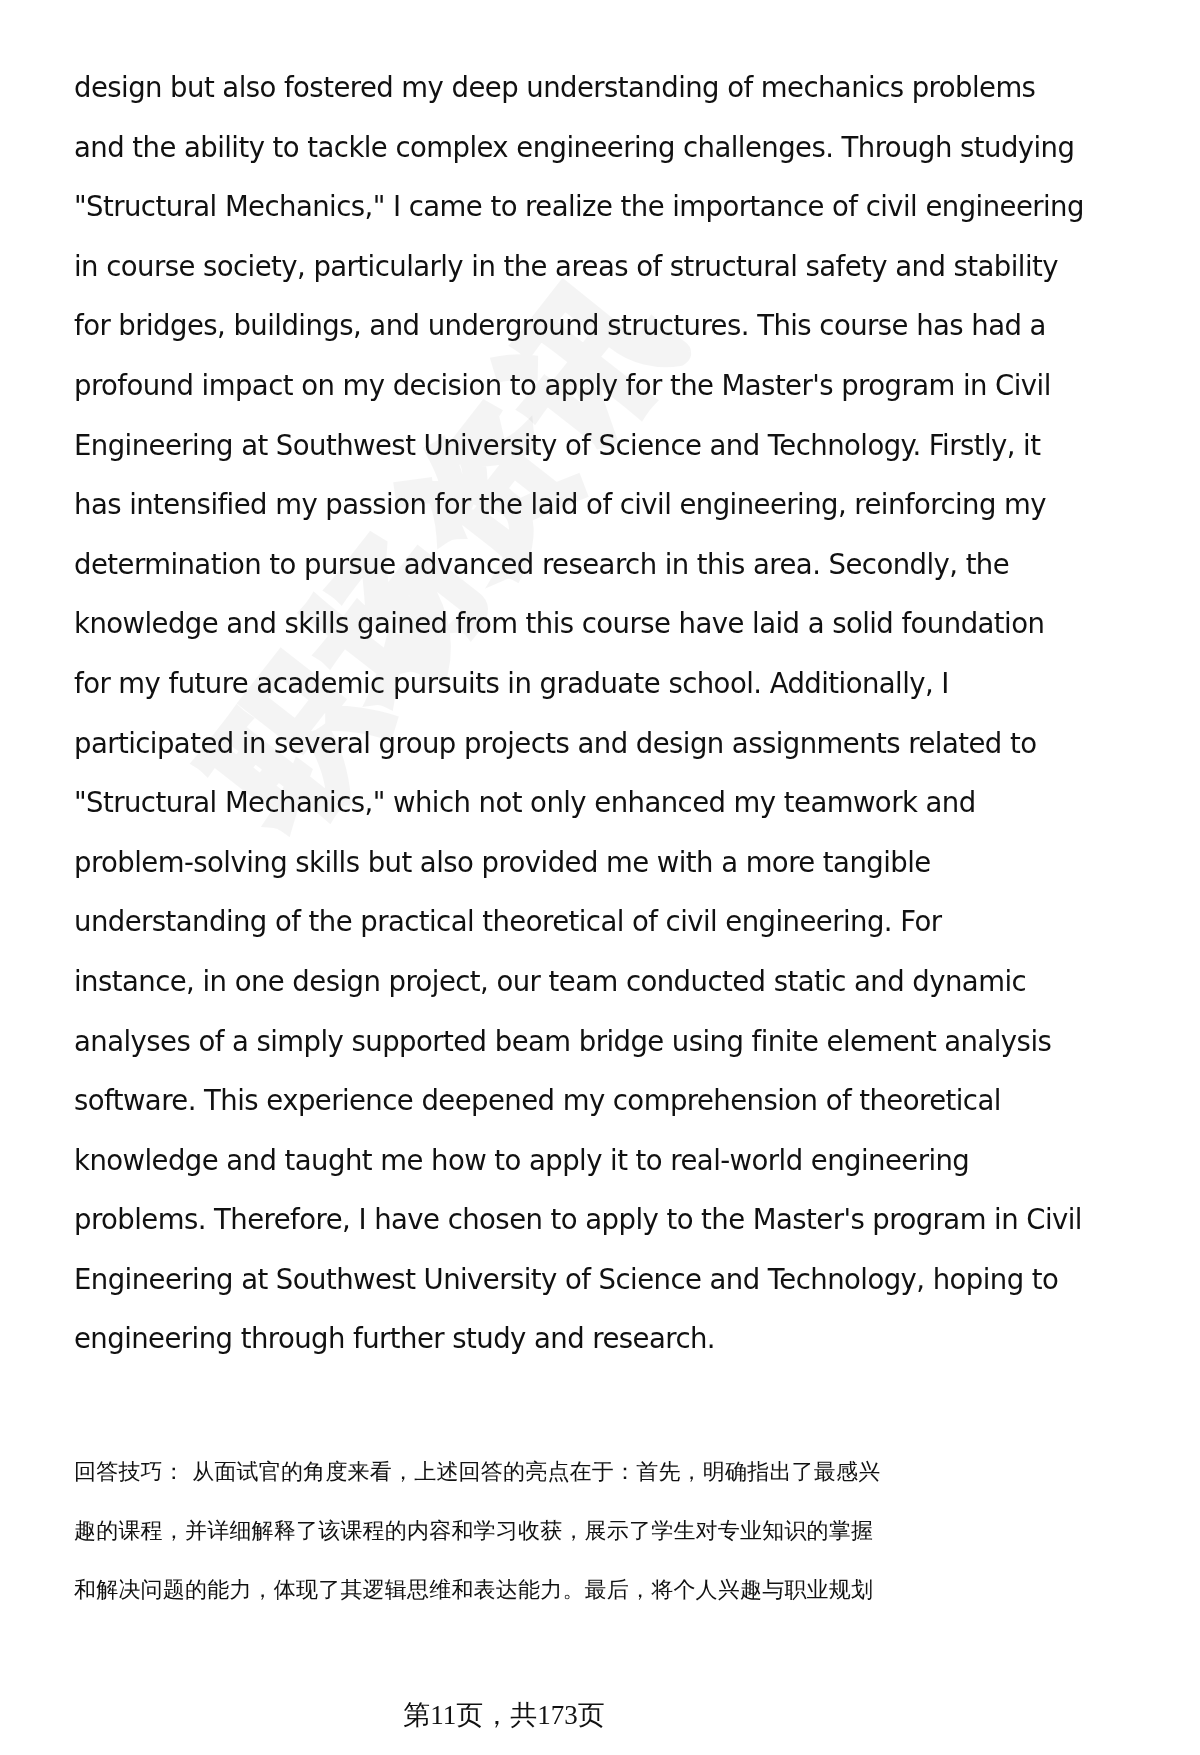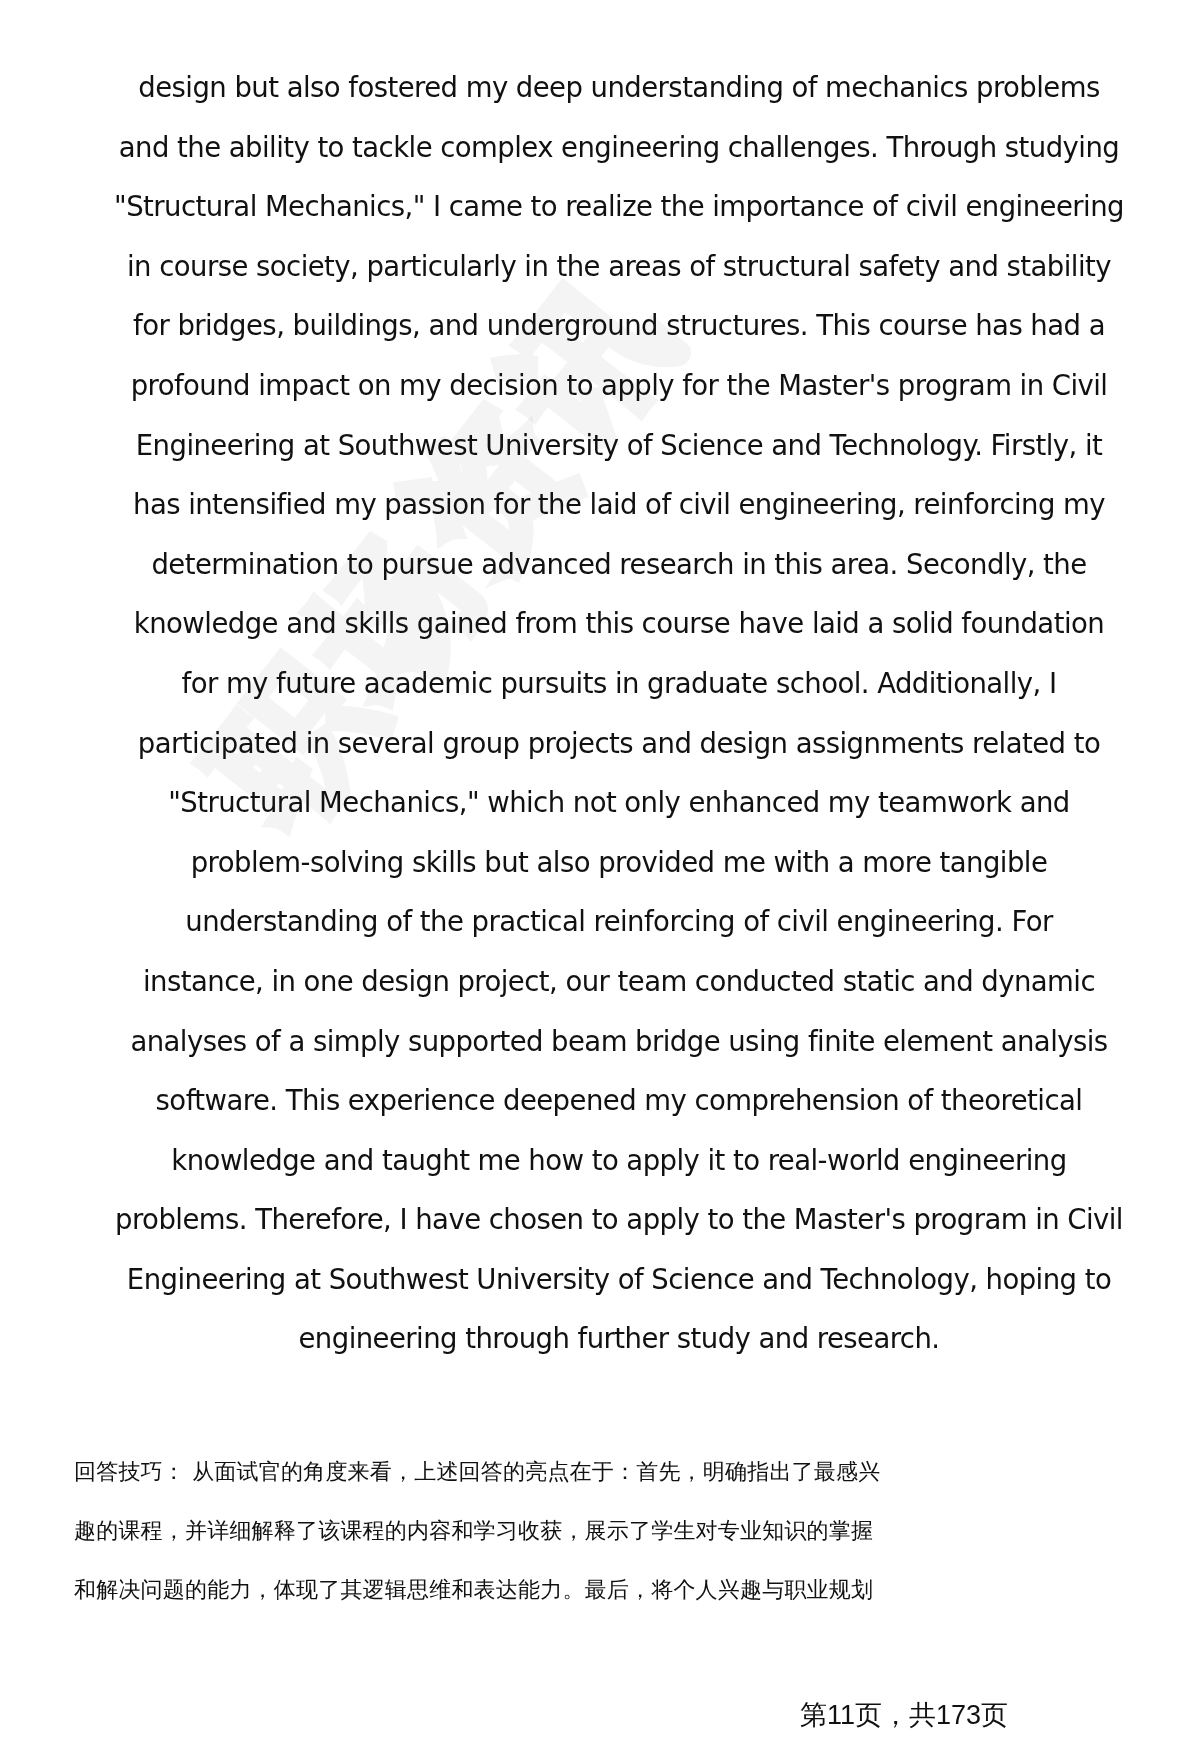--- a/index.html
+++ b/index.html
@@ -8,32 +8,32 @@
   .watermark {
     position: absolute; left: 170px; top: 740px;
     font-family: "DejaVu Sans", sans-serif; font-size: 150px; font-weight: bold;
     color: transparent; -webkit-text-stroke: 10px rgba(0,0,0,0.045);
     transform: rotate(-52deg); transform-origin: left top;
     white-space: nowrap; letter-spacing: 10px; pointer-events: none; z-index: 0;
   }
   .body-text {
     position: absolute; left: 74px; top: 58px; width: 1090px;
     font-family: "DejaVu Sans", sans-serif; font-size: 27.5px; line-height: 59.6px;
-    color: #111111; z-index: 1; letter-spacing: -0.55px; text-align: center;
+    color: #111111; z-index: 1; letter-spacing: -0.55px;
   }
   .line { display: block; white-space: nowrap; height: 59.6px; }
   .tips {
     position: absolute; left: 74px; top: 1442px; width: 1090px;
     font-family: "DejaVu Sans", sans-serif; font-size: 22px; line-height: 59px;
     color: #111111; z-index: 1;
   }
   .tips .line { height: 59px; letter-spacing: 0.2px; }
   .footer {
-    position: absolute; left: 0; width: 1008px; top: 1697px; text-align: right;
-    font-family: Liberation Sans, sans-serif; font-size: 27px; color: #111111; z-index: 1;
+    position: absolute; left: 0; width: 1008px; top: 1697px; text-align: center;
+    font-family: Liberation Serif, serif; font-size: 27px; color: #111111; z-index: 1;
   }
 </style>
 </head>
 <body>
 
 <div class="page">
   <div class="watermark">职场资讯</div>
 
   <div class="body-text">
     <span class="line">design but also fostered my deep understanding of mechanics problems</span>
@@ -43,21 +43,21 @@
     <span class="line">for bridges, buildings, and underground structures. This course has had a</span>
     <span class="line">profound impact on my decision to apply for the Master's program in Civil</span>
     <span class="line">Engineering at Southwest University of Science and Technology. Firstly, it</span>
     <span class="line">has intensified my passion for the laid of civil engineering, reinforcing my</span>
     <span class="line">determination to pursue advanced research in this area. Secondly, the</span>
     <span class="line">knowledge and skills gained from this course have laid a solid foundation</span>
     <span class="line">for my future academic pursuits in graduate school. Additionally, I</span>
     <span class="line">participated in several group projects and design assignments related to</span>
     <span class="line">"Structural Mechanics," which not only enhanced my teamwork and</span>
     <span class="line">problem-solving skills but also provided me with a more tangible</span>
-    <span class="line">understanding of the practical reinforcing of civil engineering. For</span>
+    <span class="line">understanding of the practical theoretical of civil engineering. For</span>
     <span class="line">instance, in one design project, our team conducted static and dynamic</span>
     <span class="line">analyses of a simply supported beam bridge using finite element analysis</span>
     <span class="line">software. This experience deepened my comprehension of theoretical</span>
     <span class="line">knowledge and taught me how to apply it to real-world engineering</span>
     <span class="line">problems. Therefore, I have chosen to apply to the Master's program in Civil</span>
     <span class="line">Engineering at Southwest University of Science and Technology, hoping to</span>
     <span class="line">engineering through further study and research.</span>
   </div>
 
   <div class="tips">

